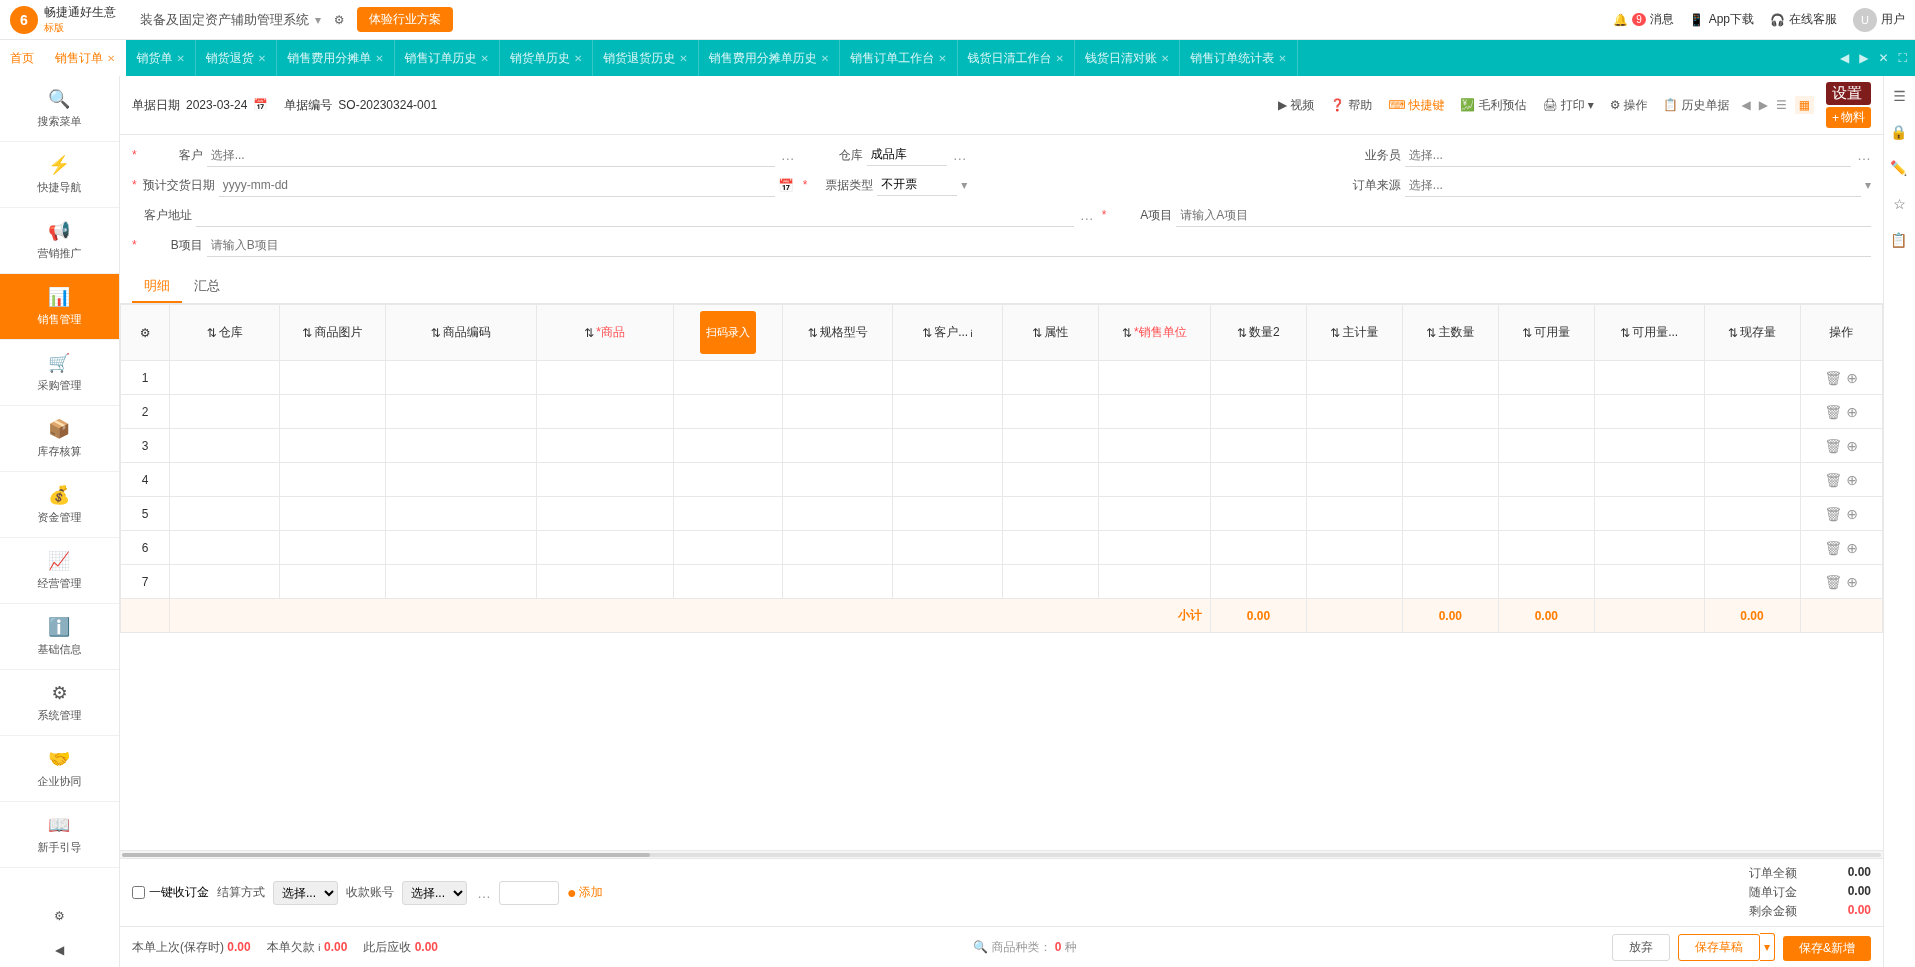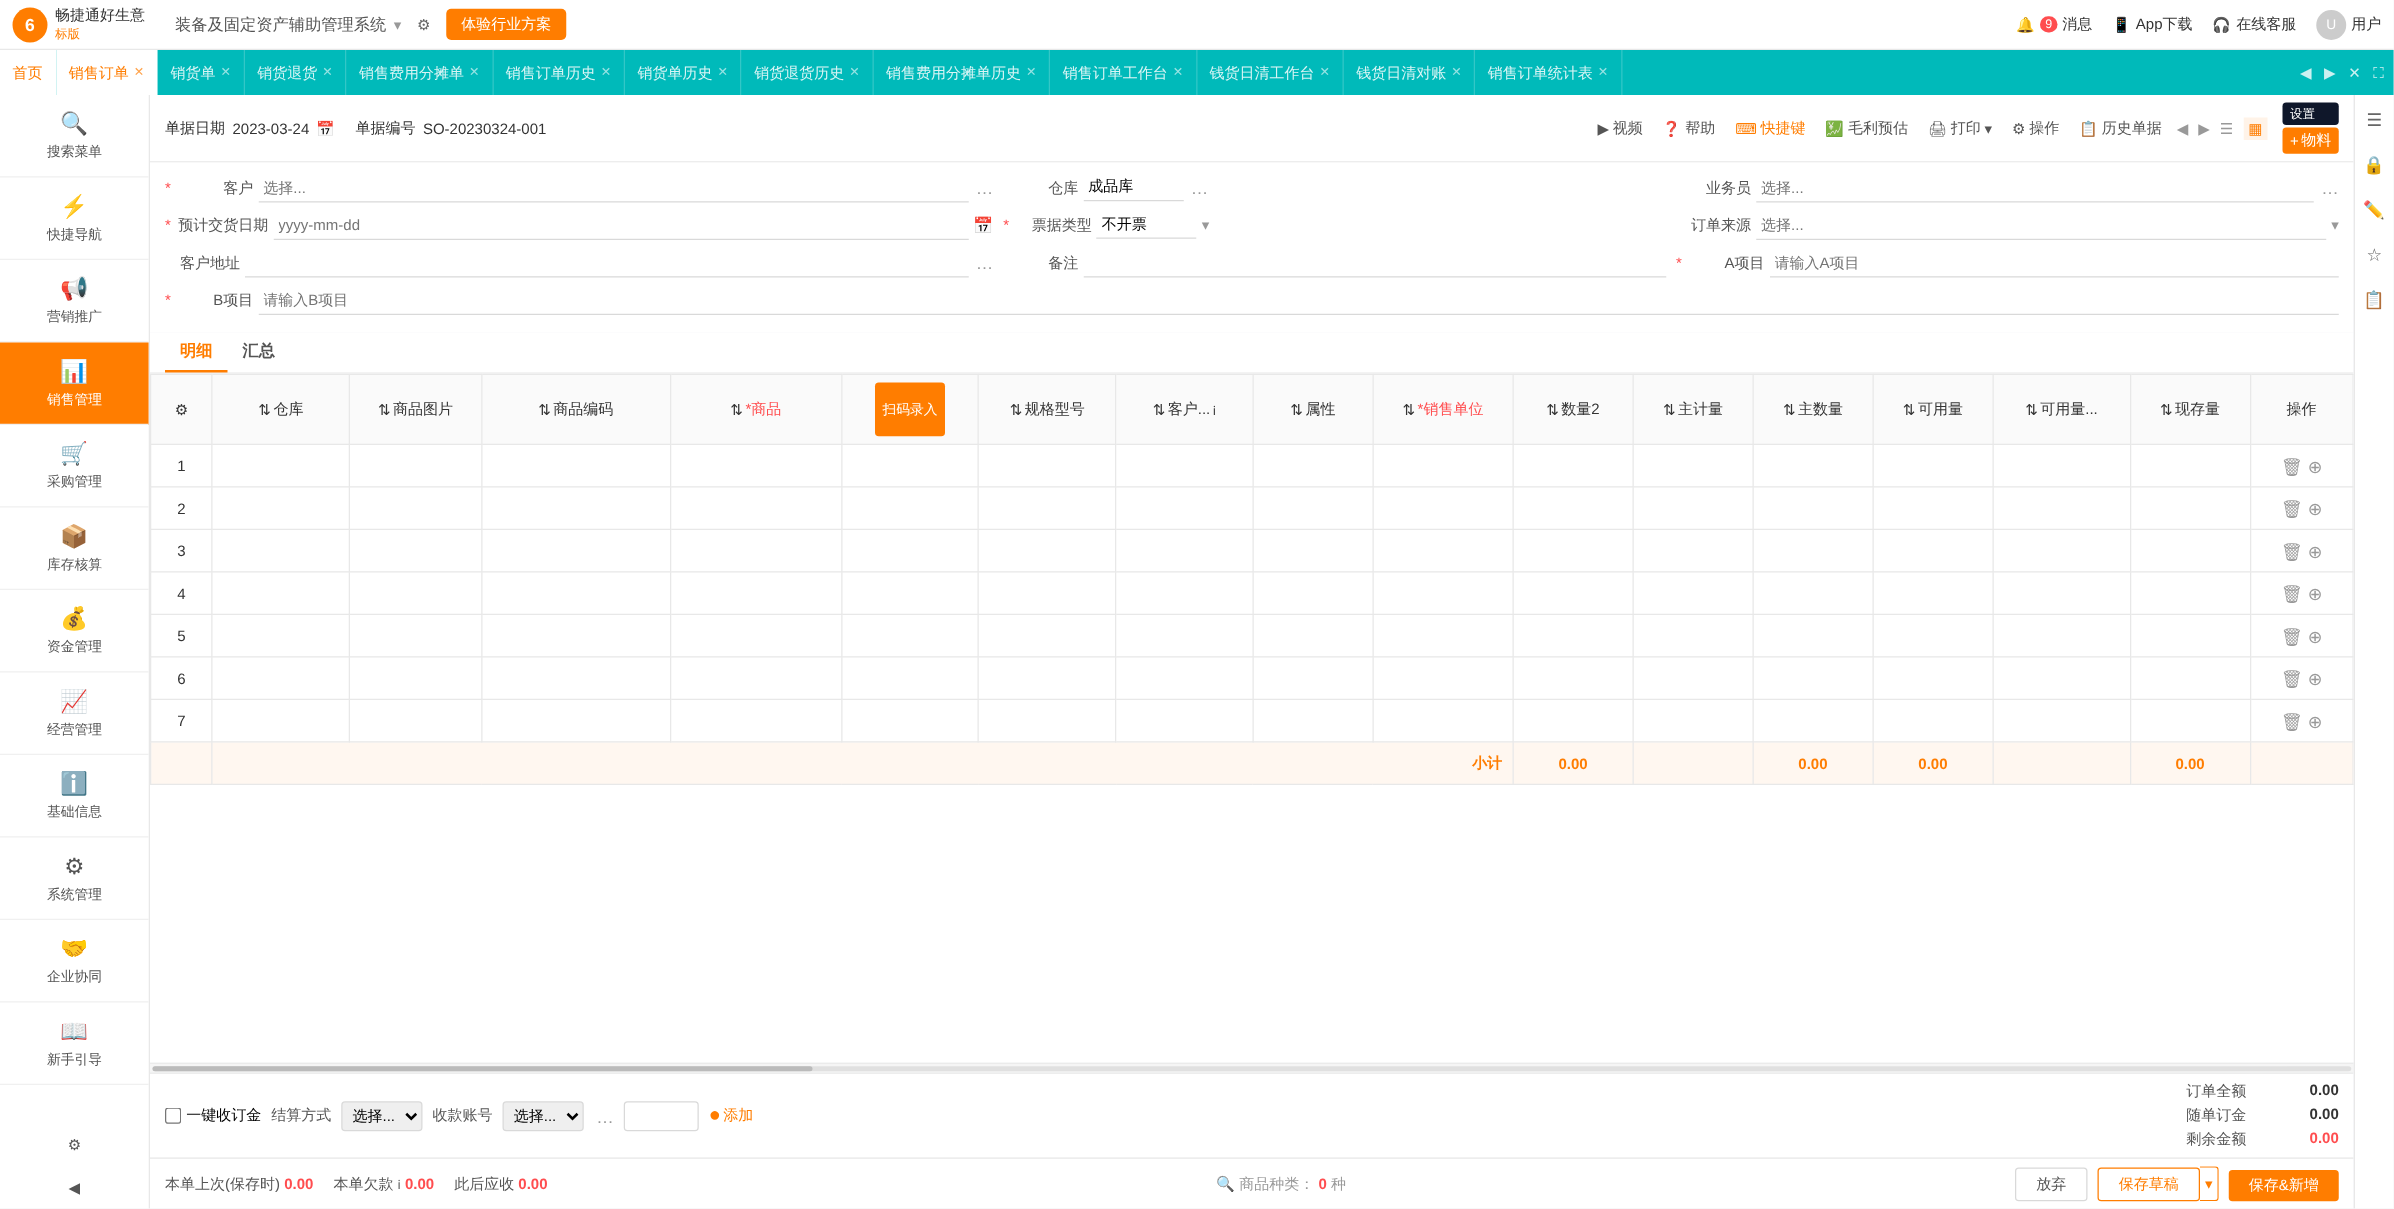--- a/index.html
+++ b/index.html
@@ -47,21 +47,21 @@
     .form-row { display: flex; align-items: center; margin-bottom: 6px; gap: 8px; }
     .form-field { display: flex; align-items: center; gap: 4px; flex: 1; }
     .form-field-label { color: #555; white-space: nowrap; min-width: 60px; text-align: right; }
     .required-star { color: #ff4d4f; margin-right: 2px; }
     .form-input { flex: 1; border: none; border-bottom: 1px solid #d9d9d9; padding: 2px 4px; height: 24px; font-size: 12px; color: #aaa; outline: none; cursor: pointer; }
     .dots { color: #999; font-size: 14px; cursor: pointer; margin-left: 2px; }
     .calendar-icon { color: #999; cursor: pointer; font-size: 13px; }
 
     
     .detail-tabs { display: flex; align-items: center; border-bottom: 1px solid #e8e8e8; background: #fff; padding: 0 12px; flex-shrink: 0; }
-    .detail-tab { padding: 6px 12px; cursor: pointer; font-size: 13px; color: #555; border-bottom: 2px solid transparent; font-weight: bold; }
+    .detail-tab { padding: 6px 12px; cursor: pointer; font-size: 13px; color: #555; border-bottom: 2px solid transparent; }
     .detail-tab.active { color: #ff7d00; border-bottom-color: #ff7d00; }
 
     
     .table-container { flex: 1; overflow: auto; background: #fff; position: relative; }
     .data-table { width: 100%; border-collapse: collapse; min-width: 1200px; }
     .data-table th { background: #fafafa; border: 1px solid #e8e8e8; padding: 6px 8px; font-weight: normal; color: #333; white-space: nowrap; font-size: 12px; text-align: center; }
     .data-table td { border: 1px solid #e8e8e8; padding: 4px 8px; height: 34px; font-size: 12px; color: #333; }
     .row-num { text-align: center; color: #999; }
     .scan-btn { background: #ff7d00; color: #fff; border: none; border-radius: 3px; padding: 14px 6px; font-size: 11px; cursor: pointer; white-space: nowrap; }
     .subtotal-row { background: #fff7f0; }
@@ -296,21 +296,21 @@
         </span>
         <span class="toolbar-btn">
           <span>📋</span>
           <span>历史单据</span>
         </span>
         <span style="cursor:pointer;color:#999;">◀</span>
         <span style="cursor:pointer;color:#999;">▶</span>
         <span style="cursor:pointer;color:#999;">☰</span>
         <span style="cursor:pointer;color:#ff7d00;background:#fff3e8;padding:2px 4px;">▦</span>
         <div style="display:flex;flex-direction:column;gap:2px;margin-left:4px;">
-          <button style="background:#0f172a;color:#fff;border:none;border-radius:3px;padding:2px 6px;font-size:10px;cursor:pointer;display:flex;align-items:center;gap:2px;">设置</button>
+          <button style="background:#7f1d1d;color:#fff;border:none;border-radius:3px;padding:2px 6px;font-size:15px;cursor:pointer;display:flex;align-items:center;gap:2px;">设置</button>
           <button style="background:#ff7d00;color:#fff;border:none;border-radius:3px;padding:2px 6px;font-size:11px;cursor:pointer;display:flex;align-items:center;gap:2px;">
             <span>+</span>
             <span>物料</span>
           </button>
         </div>
       </div>
     </div>
 
     <div class="form-fields">
       <div class="form-row">
@@ -348,24 +348,20 @@
           <span class="form-field-label">订单来源</span>
           <input type="text" class="form-input" placeholder="选择..." style="min-width: 80px;">
           <span style="cursor:pointer;color:#999;">▾</span>
         </div>
       </div>
       <div class="form-row">
         <div class="form-field">
           <span class="form-field-label" style="min-width:60px;">客户地址</span>
           <input type="text" class="form-input" style="min-width: 200px;">
           <span class="dots">…</span>
-        </div>
-        <div class="form-field" style="flex:0.8;">
-          <span class="form-field-label">备注</span>
-          <input type="text" class="form-input" style="min-width: 200px;">
         </div>
         <div class="form-field" style="flex:0.8;">
           <span class="required-star">*</span>
           <span class="form-field-label">A项目</span>
           <input type="text" class="form-input" placeholder="请输入A项目" style="min-width: 120px;">
         </div>
       </div>
       <div class="form-row">
         <div class="form-field">
           <span class="required-star">*</span>

